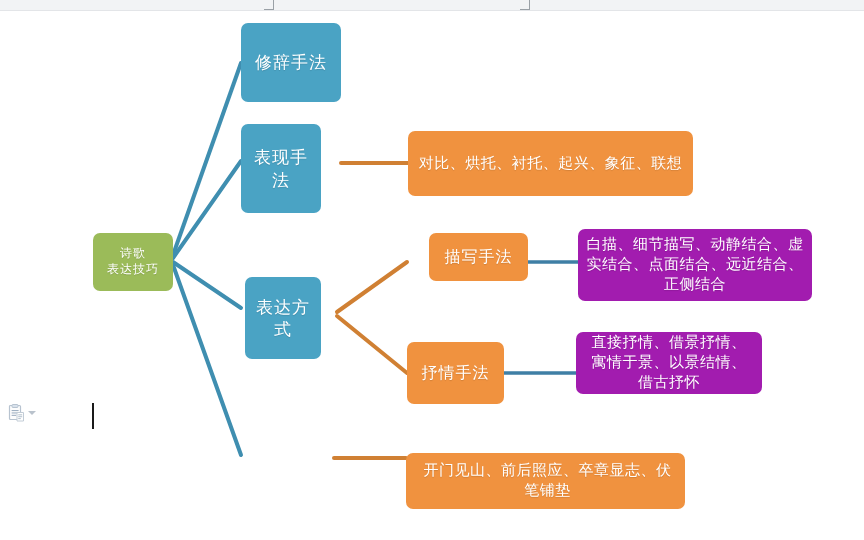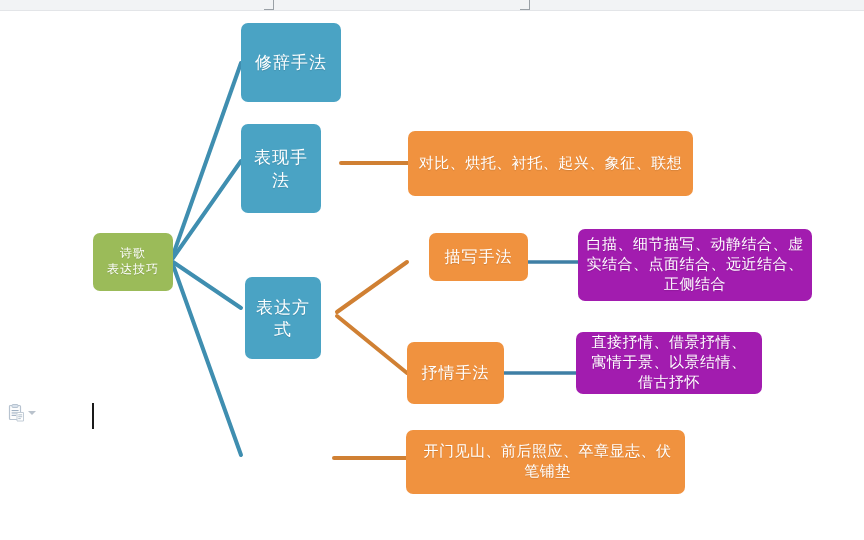--- a/index.html
+++ b/index.html
@@ -172,16 +172,16 @@
     <div class="node orange n-leaf" style="left:408px; top:120px; width:285px; height:65px;">对比、烘托、衬托、起兴、象征、联想</div>
 
     <div class="node orange n-level2" style="left:407px; top:222px; width:99px; height:48px;margin-left:22px;">描写手法</div>
 
     <div class="node orange n-level2" style="left:407px; top:331px; width:97px; height:62px;">抒情手法</div>
 
     <div class="node navy n-leaf" style="left:578px; top:218px; width:234px; height:72px;">白描、细节描写、动静结合、虚实结合、点面结合、远近结合、正侧结合</div>
 
     <div class="node navy n-leaf" style="left:576px; top:321px; width:186px; height:62px;">直接抒情、借景抒情、寓情于景、以景结情、借古抒怀</div>
 
-    <div class="node orange n-leaf" style="left:406px; top:419px; width:279px; height:64px;padding-left:12px;">开门见山、前后照应、卒章显志、伏笔铺垫</div>
+    <div class="node orange n-leaf" style="left:406px; top:442px; width:279px; height:56px;padding-left:12px;">开门见山、前后照应、卒章显志、伏笔铺垫</div>
 
   </div>
 </div>
 
 </body></html>

